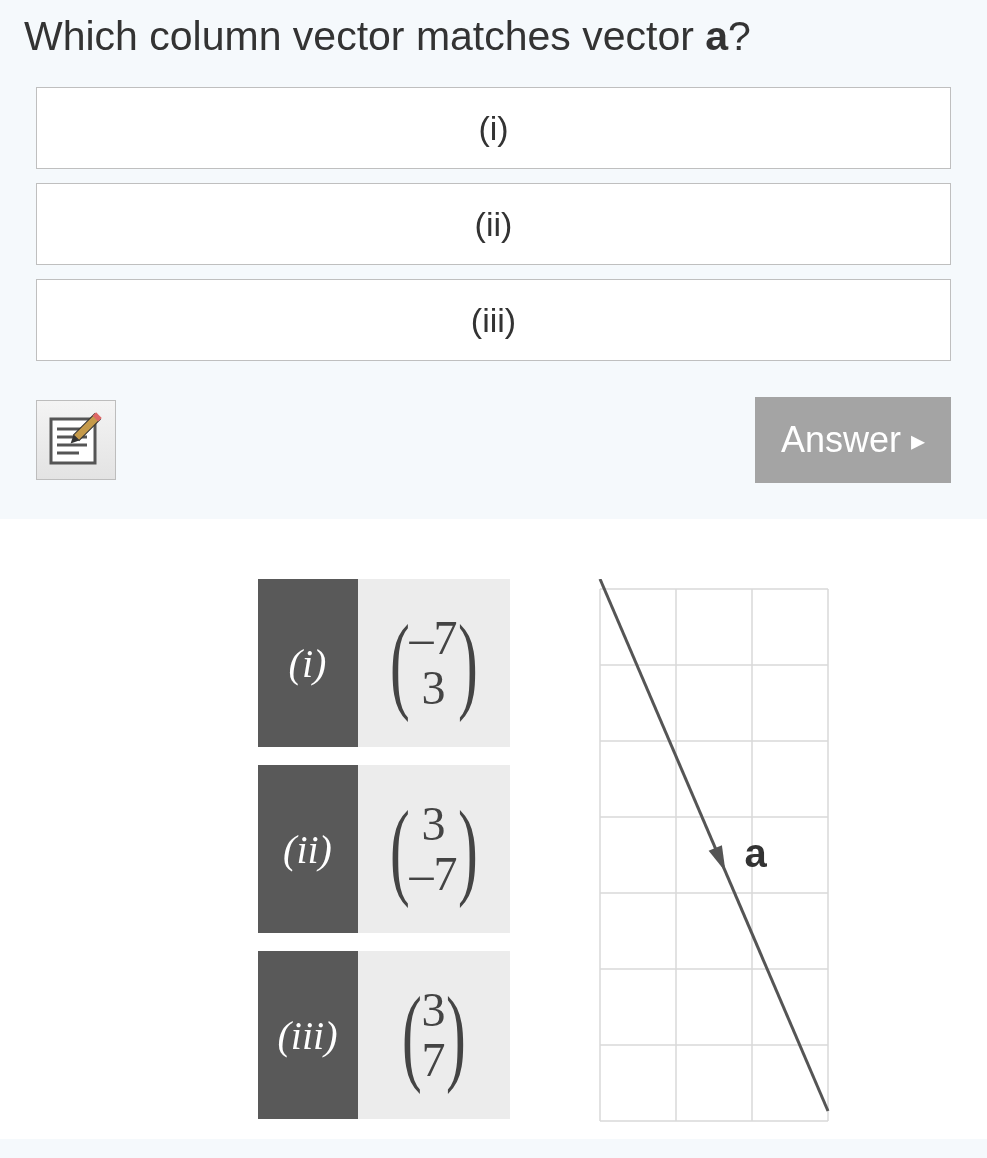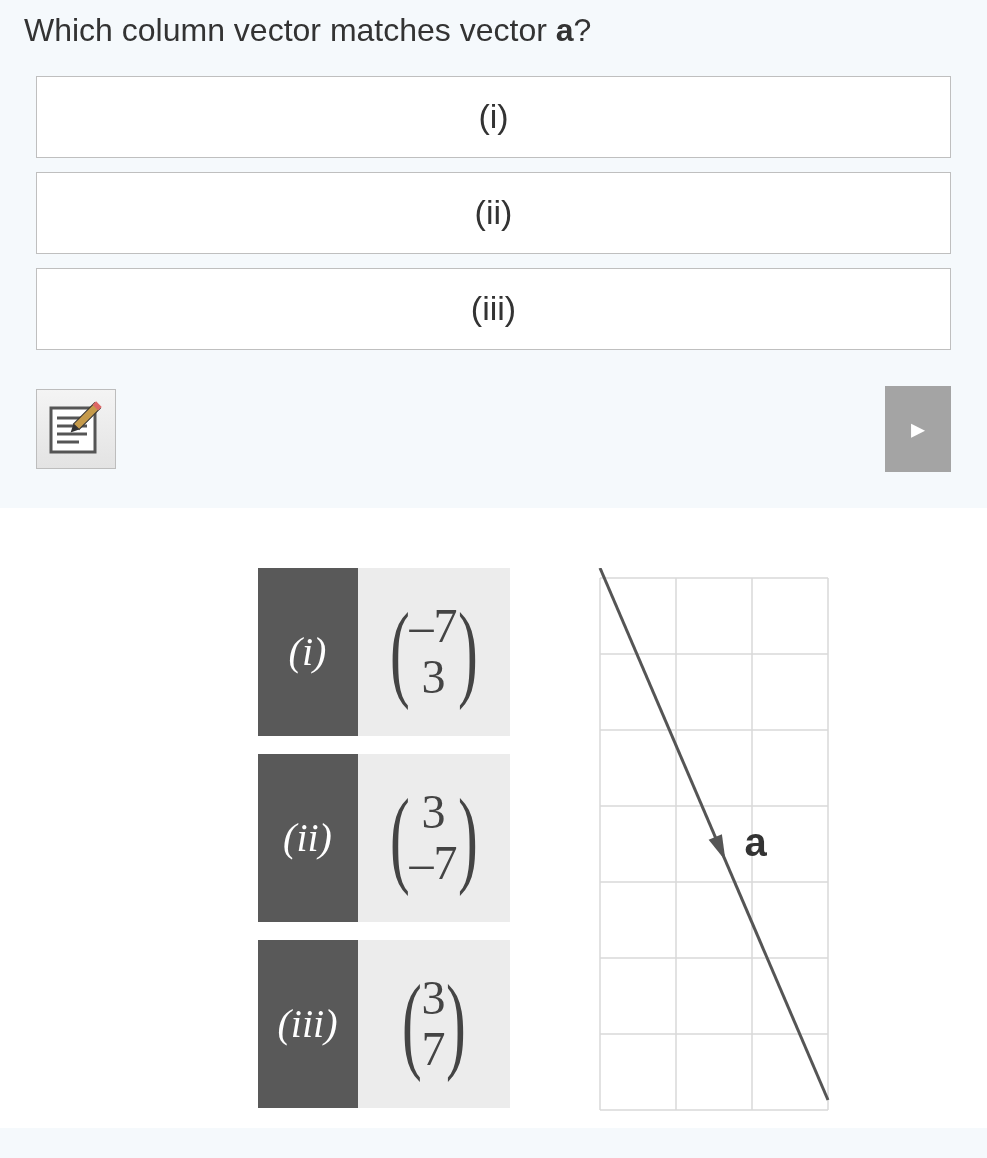--- a/index.html
+++ b/index.html
@@ -7,21 +7,21 @@
       font-family: Arial, Helvetica, sans-serif;
       background: #f5f9fc;
       width: 987px;
       padding: 0;
       color: #333;
     }
     .question-area {
       padding: 10px 24px 0 24px;
     }
     .question-text {
-      font-size: 32px;
+      font-size: 41px;
       color: #333;
       margin-bottom: 24px;
       line-height: 1.3;
     }
     .question-text .bold-var {
       font-weight: bold;
     }
     .choices {
       display: flex;
       flex-direction: column;
@@ -172,20 +172,21 @@
         <line x1="10" y1="34" x2="40" y2="34" stroke="#555" stroke-width="3"></line>
         <line x1="10" y1="42" x2="32" y2="42" stroke="#555" stroke-width="3"></line>
         <g transform="rotate(45 42 14)">
           <rect x="38" y="2" width="8" height="30" fill="#c59a4a" stroke="#333" stroke-width="1"></rect>
           <polygon points="38,32 46,32 42,40" fill="#333"></polygon>
           <rect x="38" y="0" width="8" height="5" fill="#d66"></rect>
         </g>
       </svg>
     </button>
     <button class="answer-btn">
+      <span>Answer</span>
       <span class="arrow">▸</span>
     </button>
   </div>
 </div>
 
 <div class="content-panel">
 
   <div class="vector-list">
     <div class="vector-card">
       <div class="vc-label">(i)</div>

